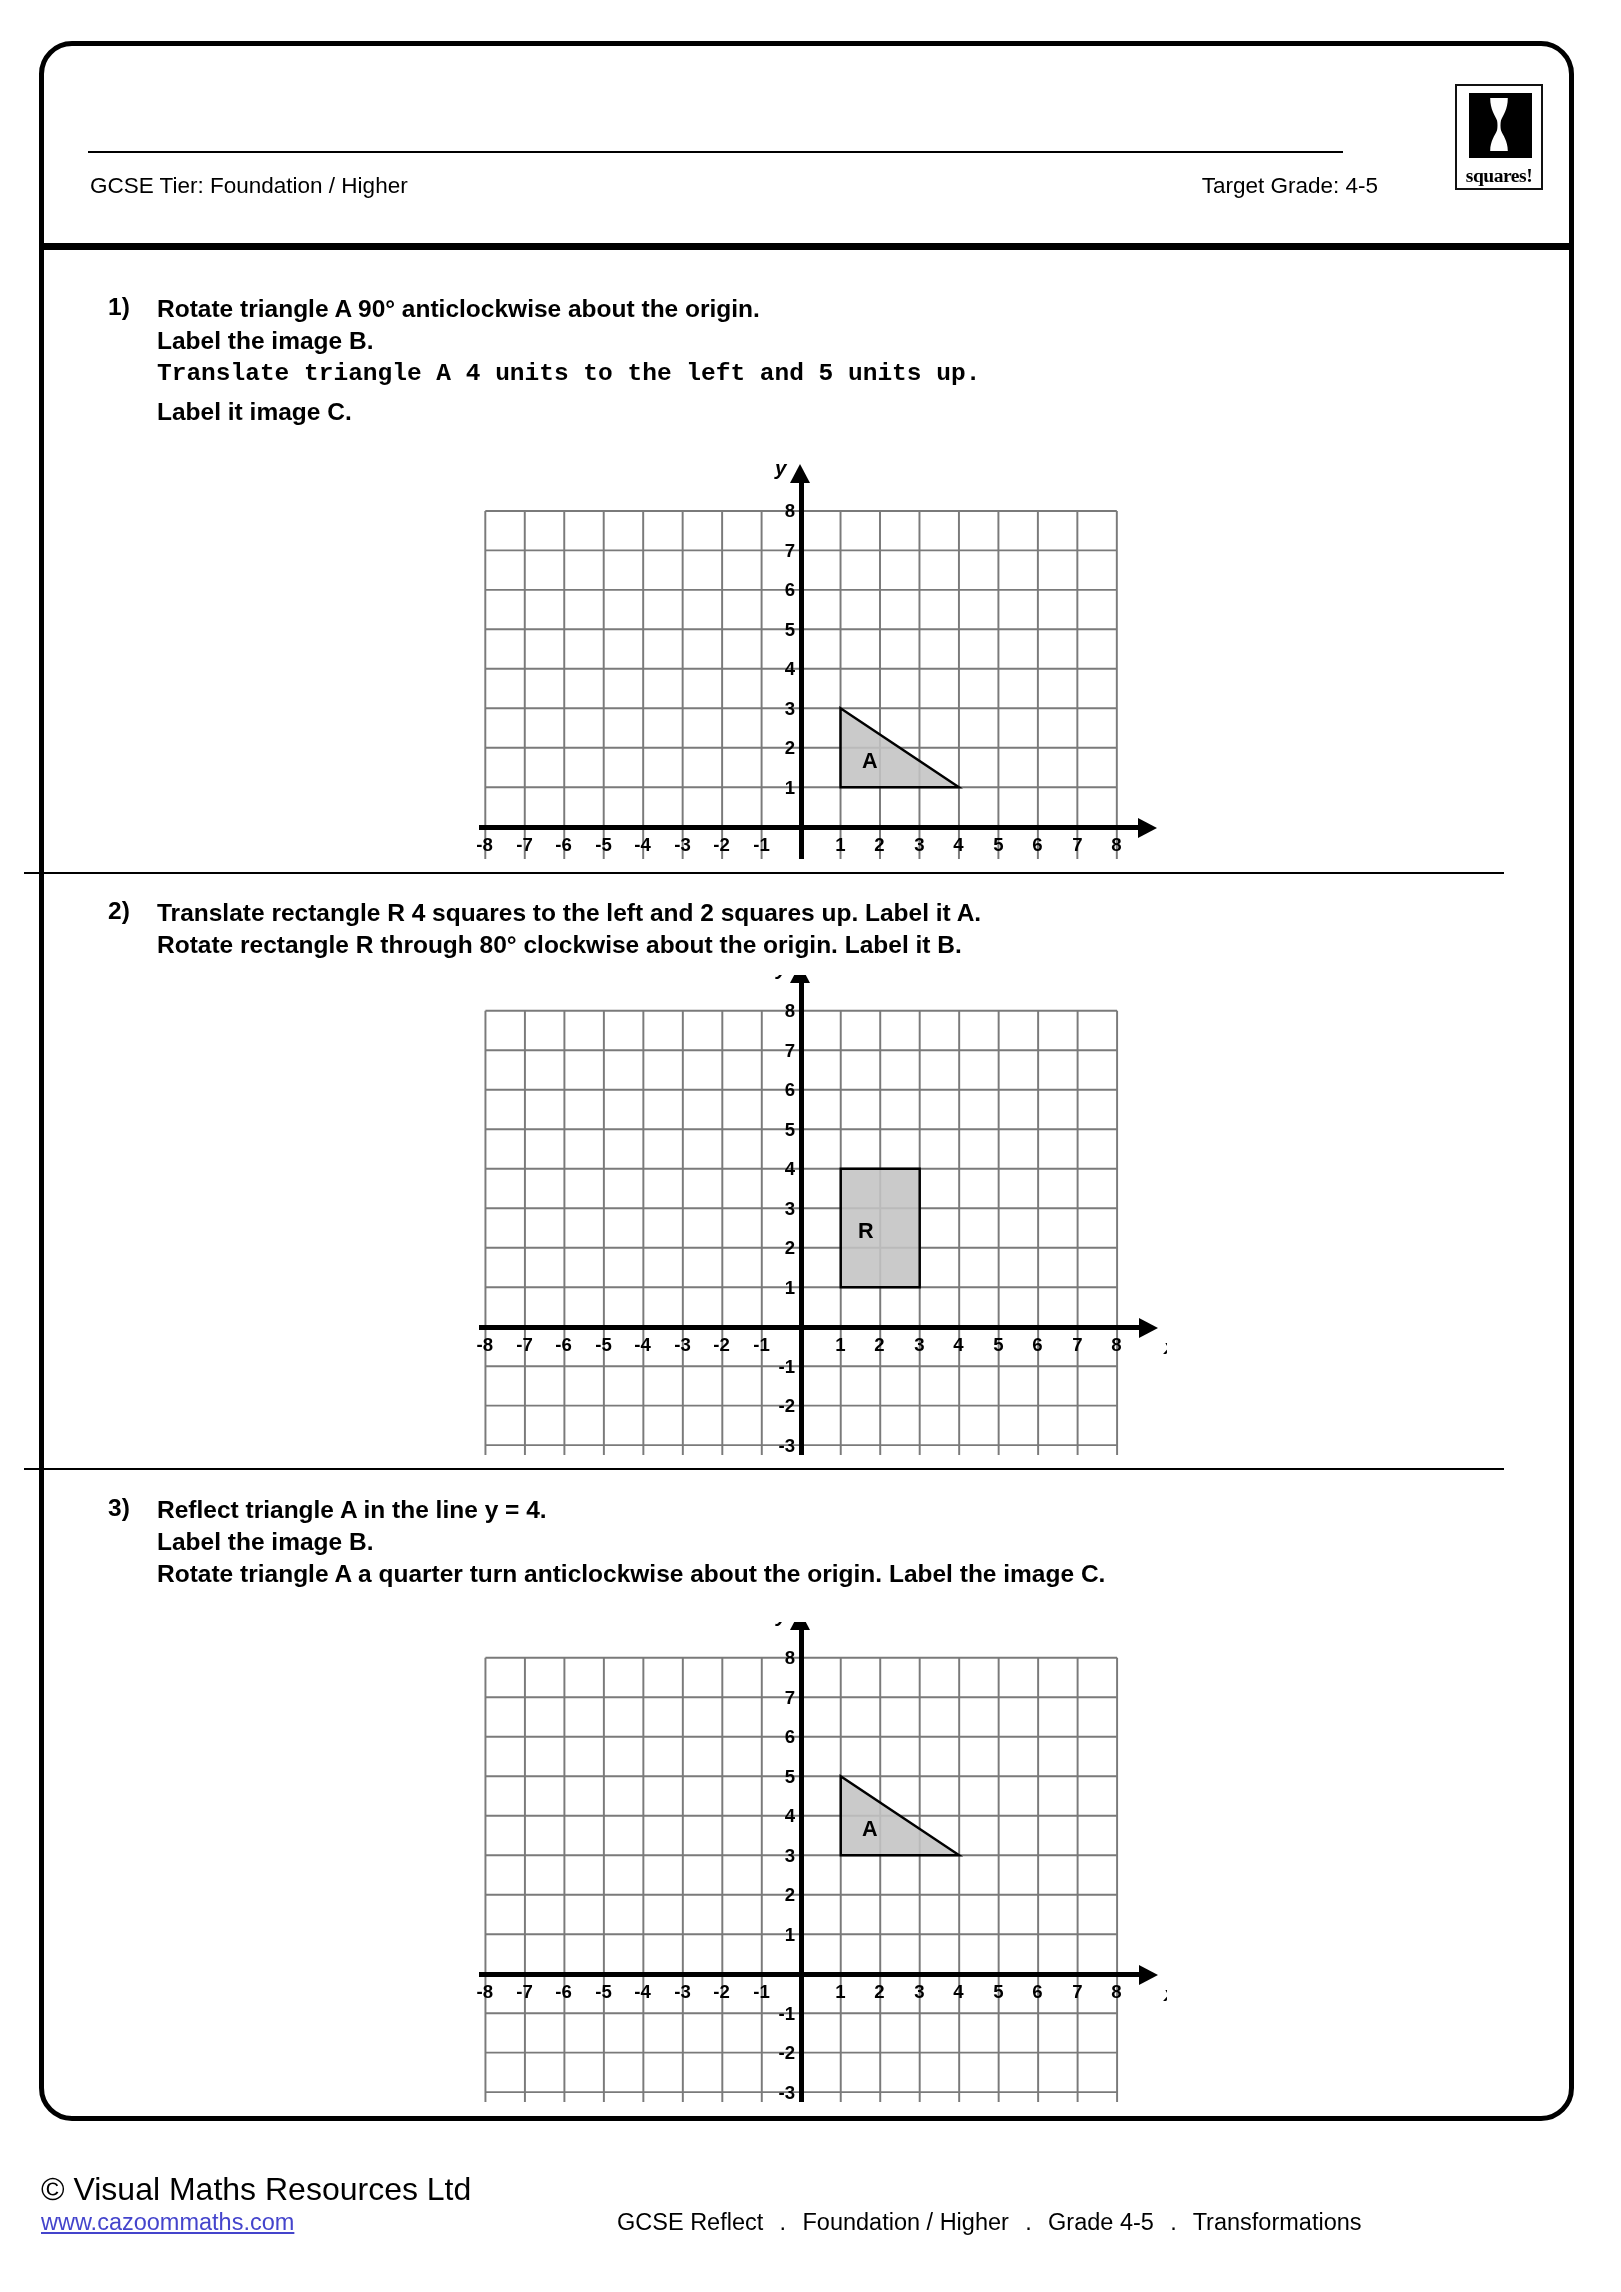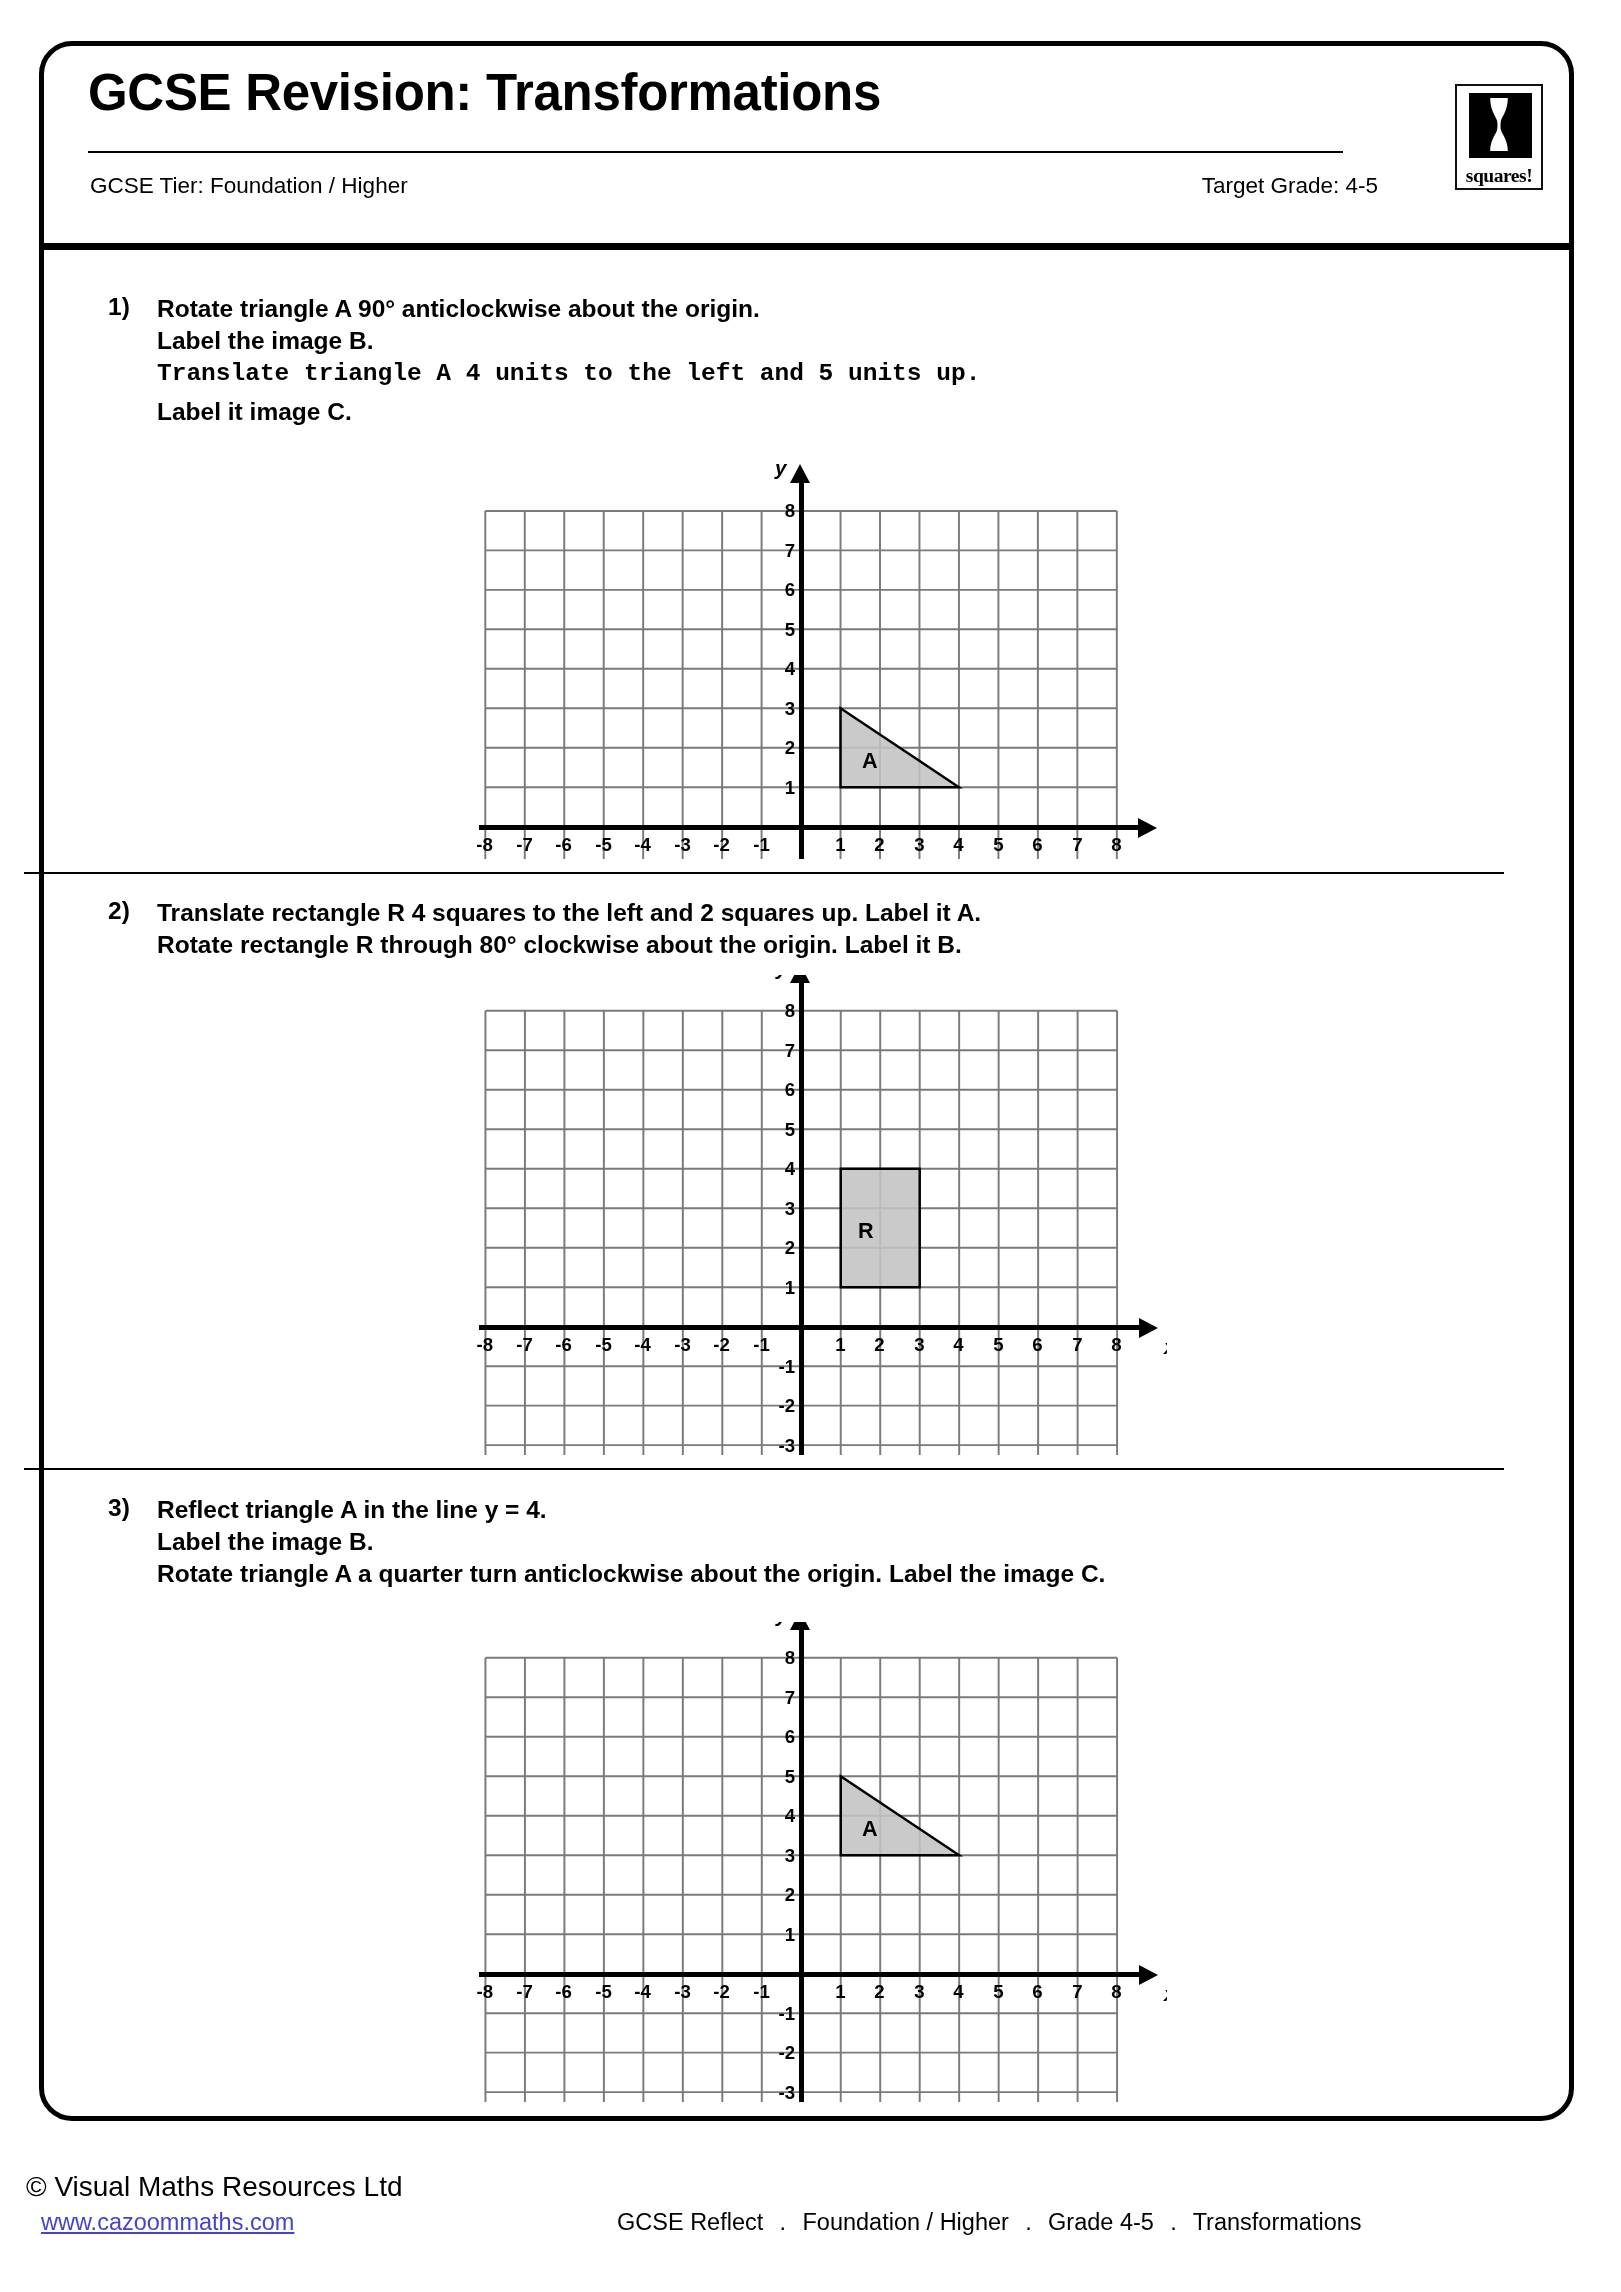--- a/index.html
+++ b/index.html
@@ -209,23 +209,23 @@
   .shape-label {
     position: absolute;
     font-size: 21.6px;
     font-weight: bold;
     color: #000;
   }
 
   
   .footer-copy {
     position: absolute;
-    left: 26px;
+    left: 41px;
     top: 2171px;
-    font-size: 28px;
+    font-size: 32px;
     color: #000;
     white-space: nowrap;
   }
   .footer-link {
     position: absolute;
     left: 41px;
     top: 2209px;
     font-size: 23.5px;
     color: #4444cc;
     text-decoration: underline;
@@ -240,21 +240,20 @@
     white-space: nowrap;
   }
   .footer-meta span.sep { padding: 0 9.8px; }
 </style>
 </head>
 <body>
 
 <div class="page-frame"></div>
 
 <div class="header" style="position:absolute;left:39px;top:41px;width:1535px;height:208px;">
-  <div class="header-title">GCSE Revision: Transformations</div>
   <div class="header-rule"></div>
   <div class="header-tier">GCSE Tier: Foundation / Higher</div>
   <div class="header-grade">Target Grade: 4-5</div>
 
   <div class="logo">
     <div class="logo-black"></div>
     <svg class="logo-goblet" viewBox="0 0 28 58">
       <path d="M5 2 L23 2 C23 14 18 20 16 25 C15.4 28 15.4 32 16 35 C18 40 23 46 23 56 L5 56 C5 46 10 40 12 35 C12.6 32 12.6 28 12 25 C10 20 5 14 5 2 Z" fill="#ffffff"></path>
     </svg>
     <div class="logo-text">squares!</div>

